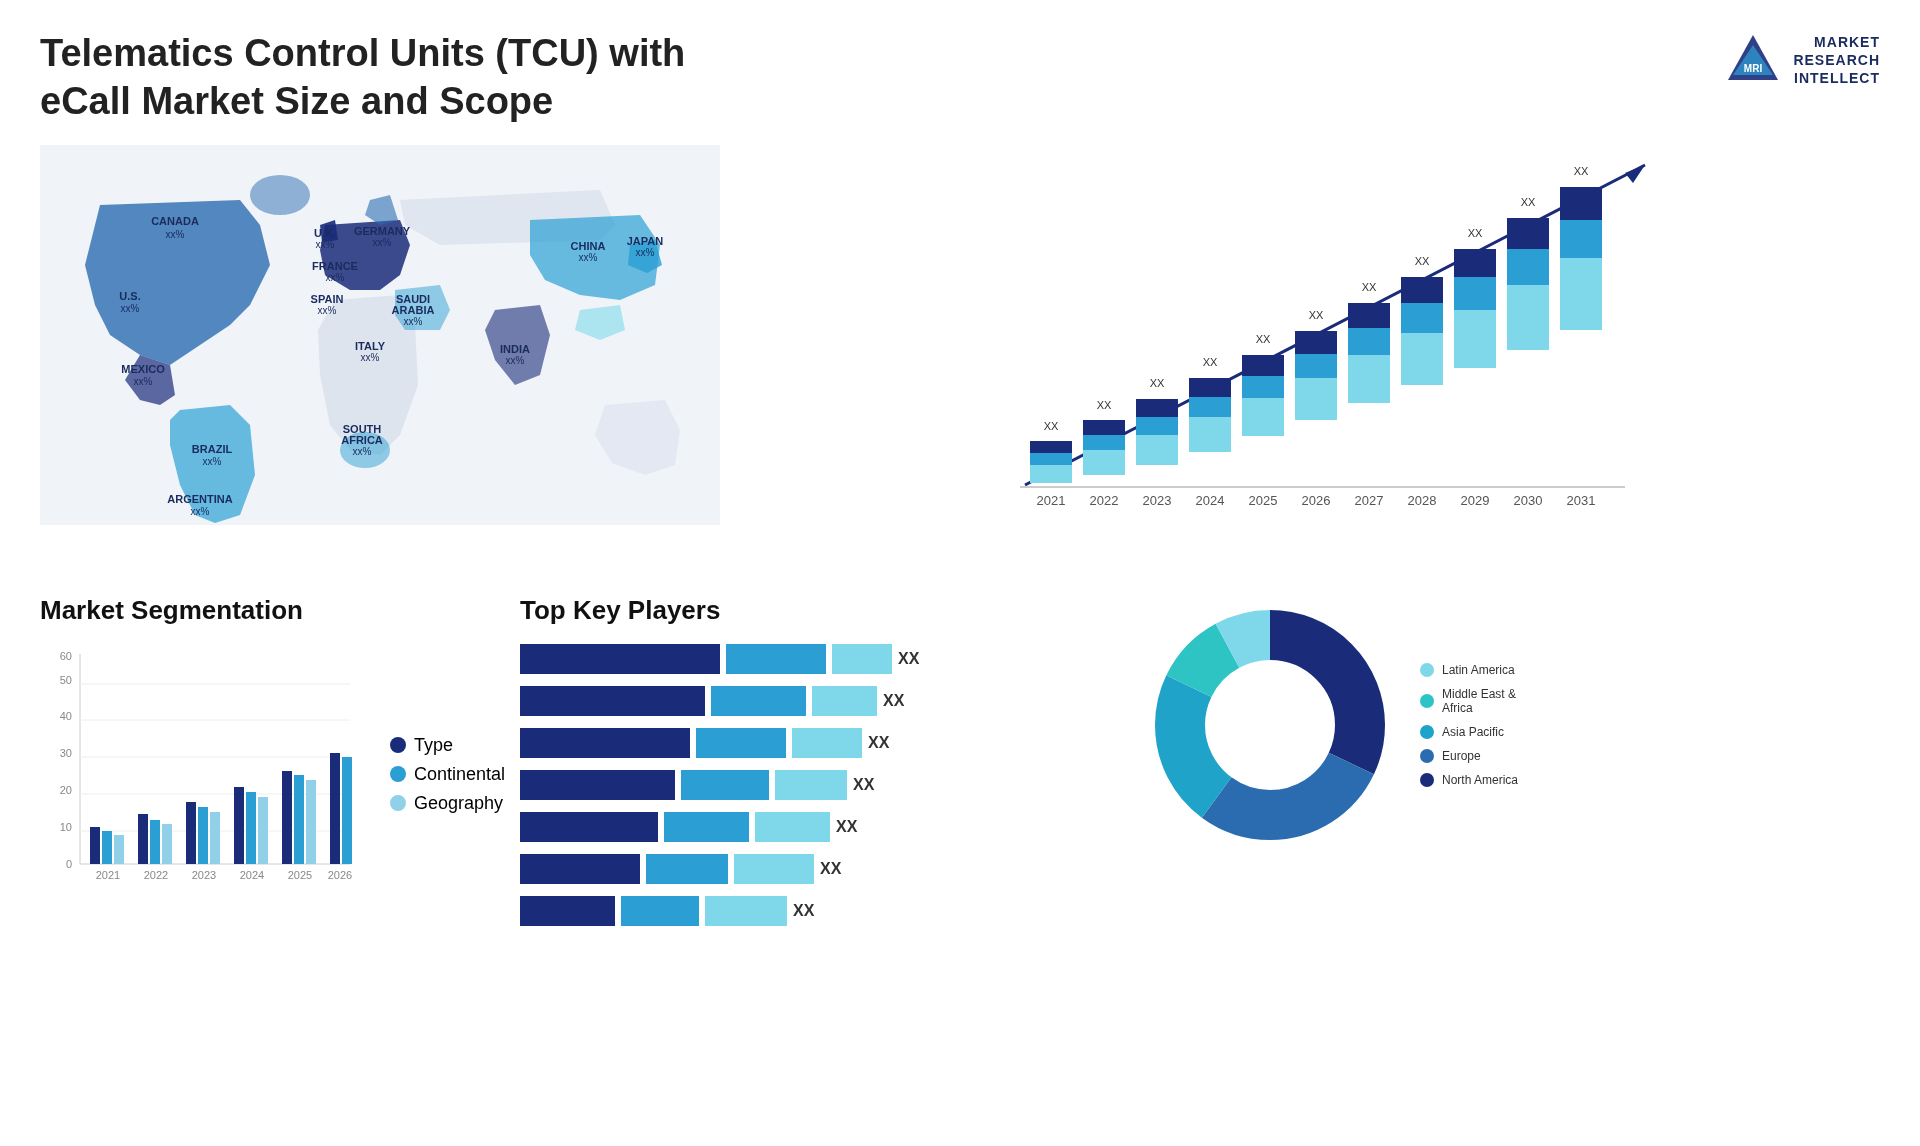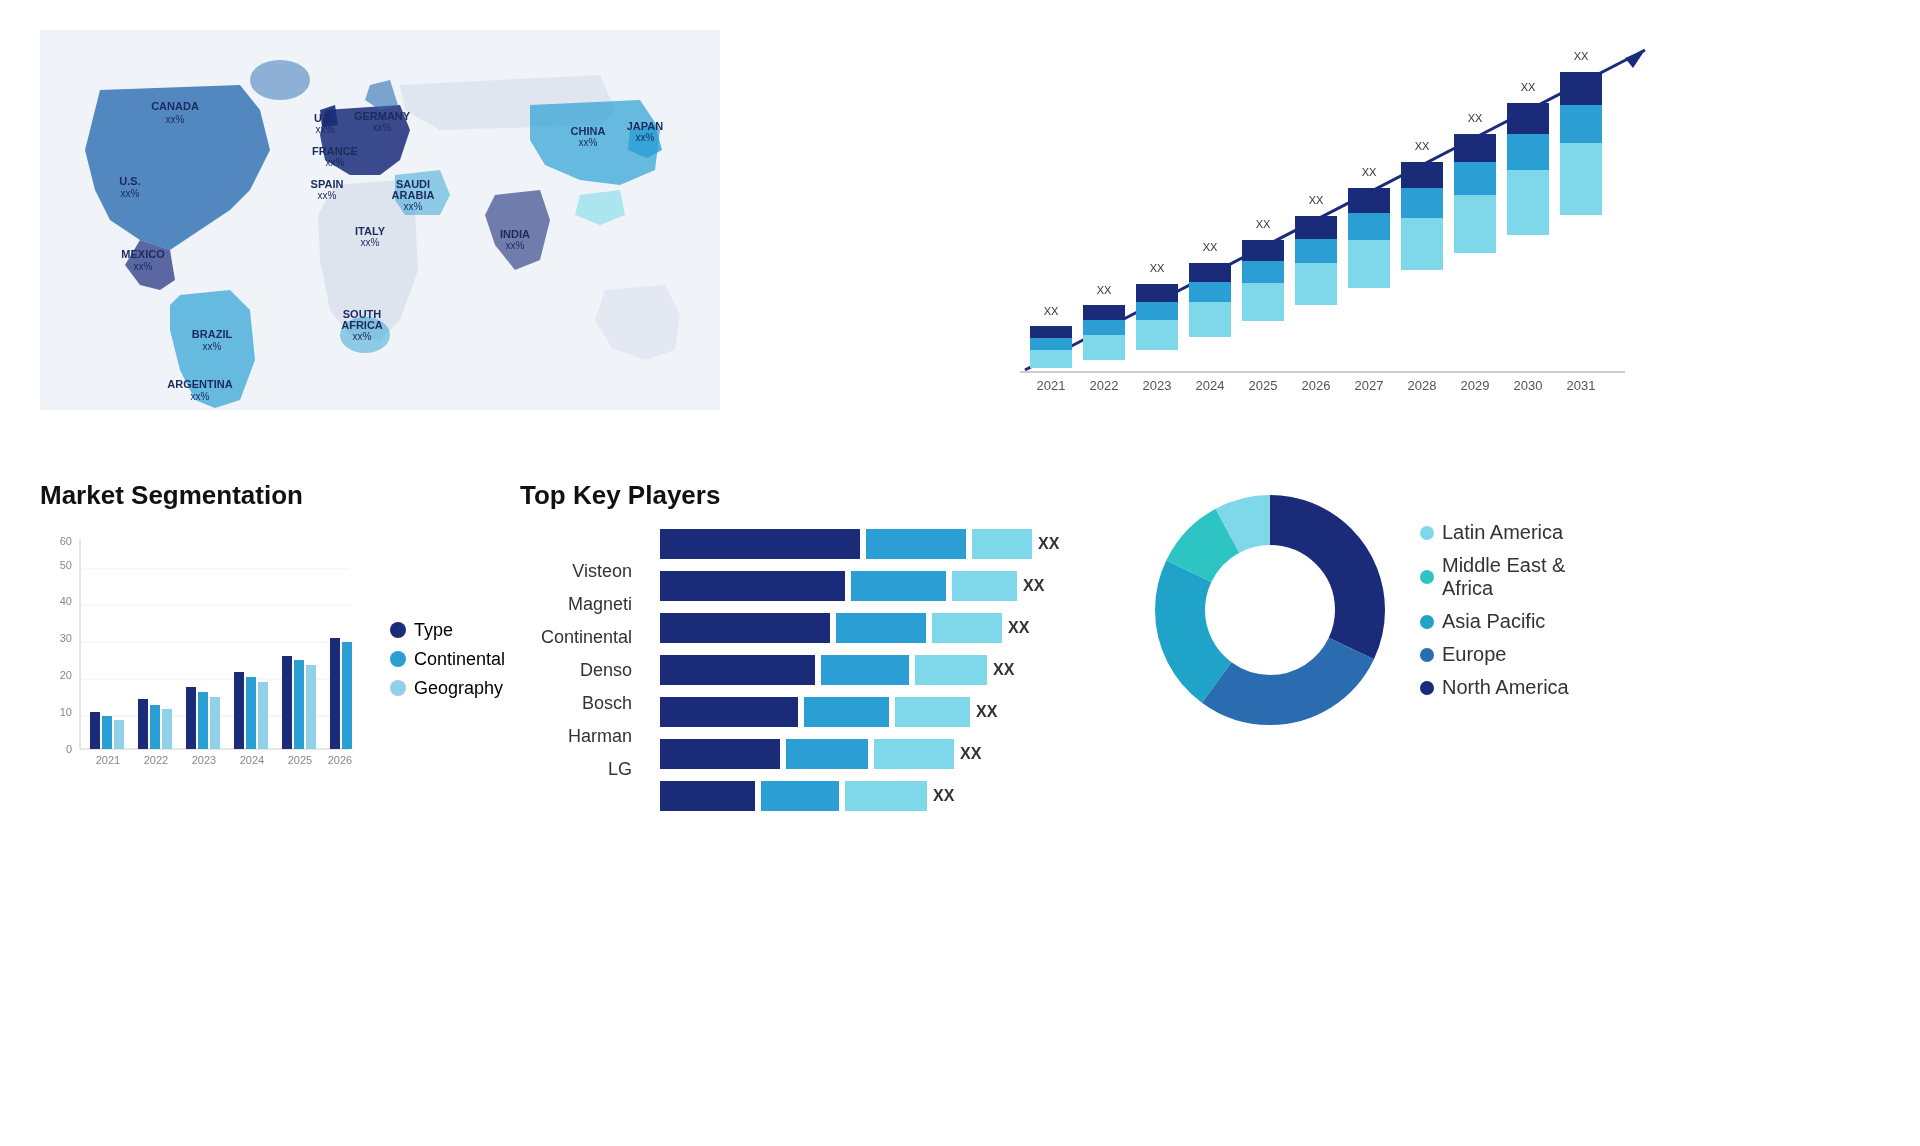--- a/index.html
+++ b/index.html
@@ -194,21 +194,21 @@
     .regional-legend {
       display: flex;
       flex-direction: column;
       gap: 10px;
     }
 
     .regional-legend-item {
       display: flex;
       align-items: center;
       gap: 8px;
-      font-size: 20px;
+      font-size: 12px;
       color: #333;
     }
 
     .regional-dot {
       width: 14px;
       height: 14px;
       border-radius: 50%;
     }
 
     .source-text {
@@ -228,20 +228,35 @@
     .map-label-pct {
       font-size: 10px;
       fill: #1a2b5e;
     }
   </style>
 </head>
 <body>
 
 <div class="page-container">
 
+  <div class="header">
+    <h1 class="page-title">Telematics Control Units (TCU) with eCall Market Size and Scope</h1>
+    <div class="logo-area">
+      <svg class="logo-icon" viewBox="0 0 60 60">
+        <polygon points="30,5 55,50 5,50" fill="#1a2b7a" opacity="0.9"></polygon>
+        <polygon points="30,15 50,45 10,45" fill="#2b9fd4" opacity="0.7"></polygon>
+        <text x="30" y="42" text-anchor="middle" fill="white" font-size="10" font-weight="bold">MRI</text>
+      </svg>
+      <div class="logo-text">
+        <div>MARKET</div>
+        <div>RESEARCH</div>
+        <div>INTELLECT</div>
+      </div>
+    </div>
+  </div>
 
   <div class="top-section">
 
     <div class="map-container">
       <svg class="world-map-svg" viewBox="0 0 680 380">
 
         <rect width="680" height="380" fill="#f0f4f8"></rect>
 
         <path d="M60,60 L200,55 L220,80 L230,120 L210,160 L190,180 L160,200 L130,220 L100,210 L70,190 L55,160 L45,120 Z" fill="#2b6cb0" opacity="0.8"></path>
 
@@ -470,29 +485,20 @@
             <div class="legend-dot" style="background:#90d0e8;"></div>
             <span>Geography</span>
           </div>
         </div>
       </div>
     </div>
 
     <div class="key-players-container">
       <div class="section-title">Top Key Players</div>
       <div class="players-section">
-        <div class="player-list">
-          <div class="player-name">Visteon</div>
-          <div class="player-name">Magneti</div>
-          <div class="player-name">Continental</div>
-          <div class="player-name">Denso</div>
-          <div class="player-name">Bosch</div>
-          <div class="player-name">Harman</div>
-          <div class="player-name">LG</div>
-        </div>
         <div class="bars-area">
 
           <div class="bar-row">
             <div class="bar-segment" style="width:200px; background:#1a2b7a;"></div>
             <div class="bar-segment" style="width:100px; background:#2b9fd4;"></div>
             <div class="bar-segment" style="width:60px; background:#7ed8ea;"></div>
             <span class="bar-label">XX</span>
           </div>
 
           <div class="bar-row">

